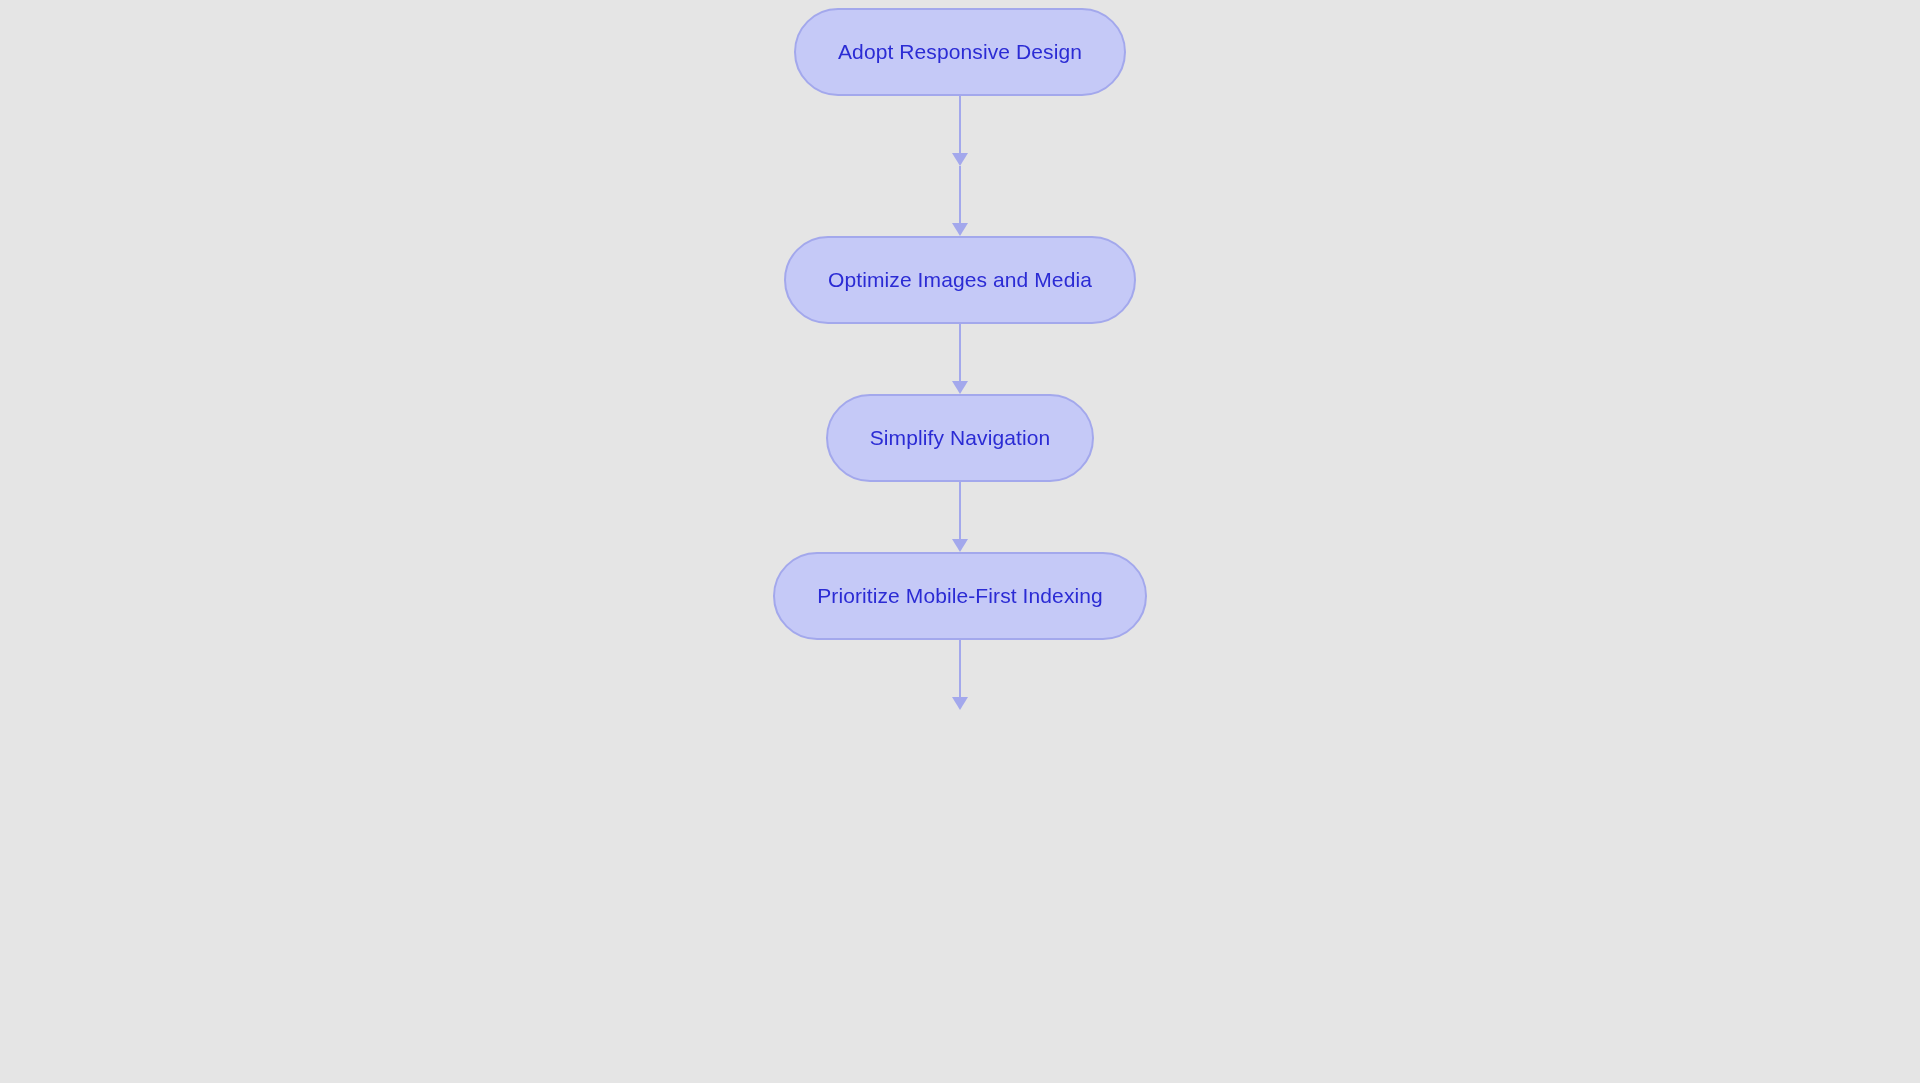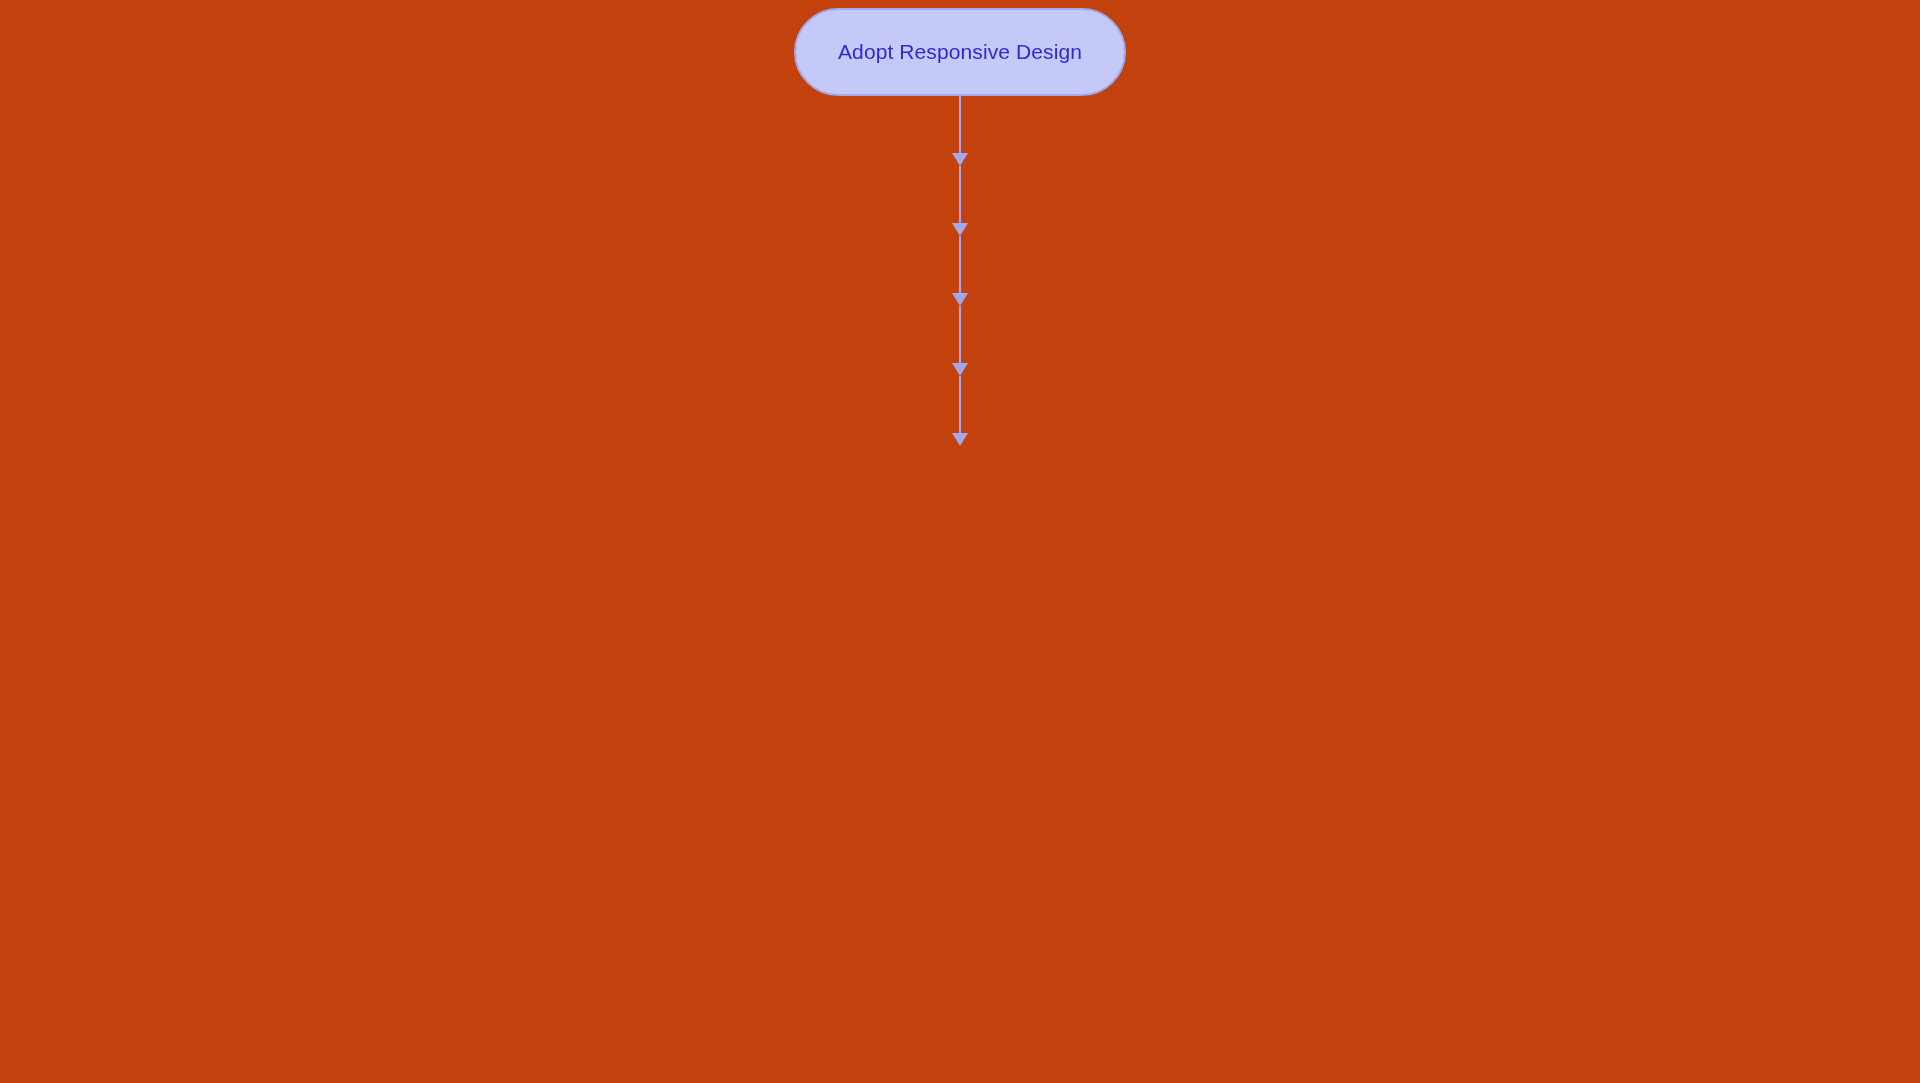--- a/index.html
+++ b/index.html
@@ -11,21 +11,21 @@
     width: 1920px;
     height: 1083px;
     font-family: "Liberation Sans", sans-serif;
     overflow: hidden;
   }
 
   #flowchart {
     position: relative;
     width: 1920px;
     height: 1083px;
-    background: #c2410c;
+    background: #e5e5e5;
   }
 
   .flow-column {
     position: absolute;
     left: 0;
     top: 0;
     width: 1920px;
     height: 1083px;
     display: flex;
     flex-direction: column;
@@ -107,32 +107,41 @@
       <div class="line"></div>
       <div class="arrowhead"></div>
     </div>
 
 
     <div class="connector gap-1">
       <div class="line"></div>
       <div class="arrowhead"></div>
     </div>
 
+    <div class="node">
+      <span class="node-label">Optimize Images and Media</span>
+    </div>
 
     <div class="connector gap-2">
       <div class="line"></div>
       <div class="arrowhead"></div>
     </div>
 
+    <div class="node">
+      <span class="node-label">Simplify Navigation</span>
+    </div>
 
     <div class="connector gap-3">
       <div class="line"></div>
       <div class="arrowhead"></div>
     </div>
 
+    <div class="node">
+      <span class="node-label">Prioritize Mobile-First Indexing</span>
+    </div>
 
     <div class="connector gap-4">
       <div class="line"></div>
       <div class="arrowhead"></div>
     </div>
 
 
   </div>
 </div>
 

